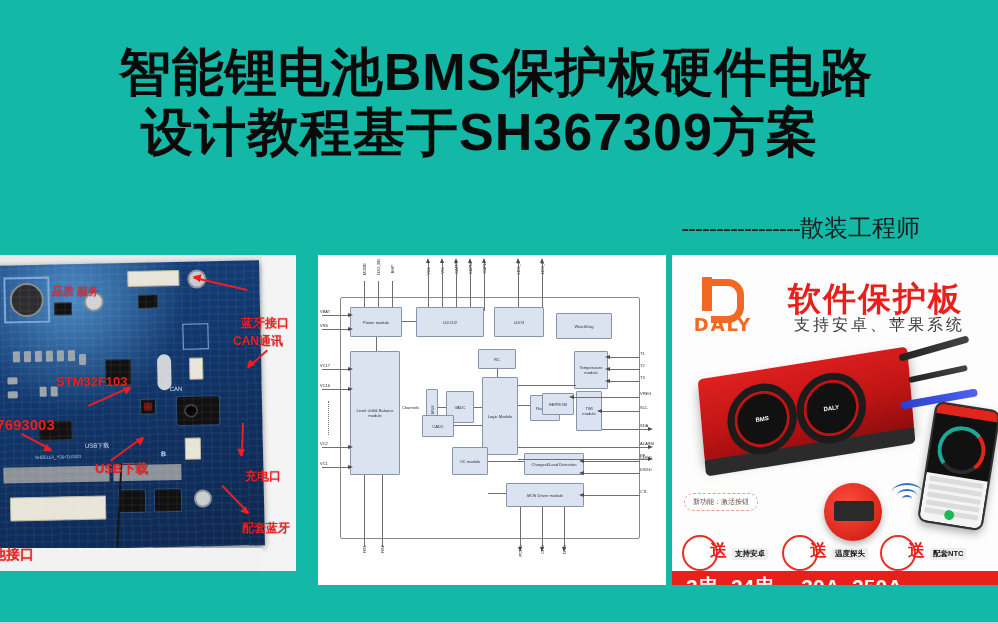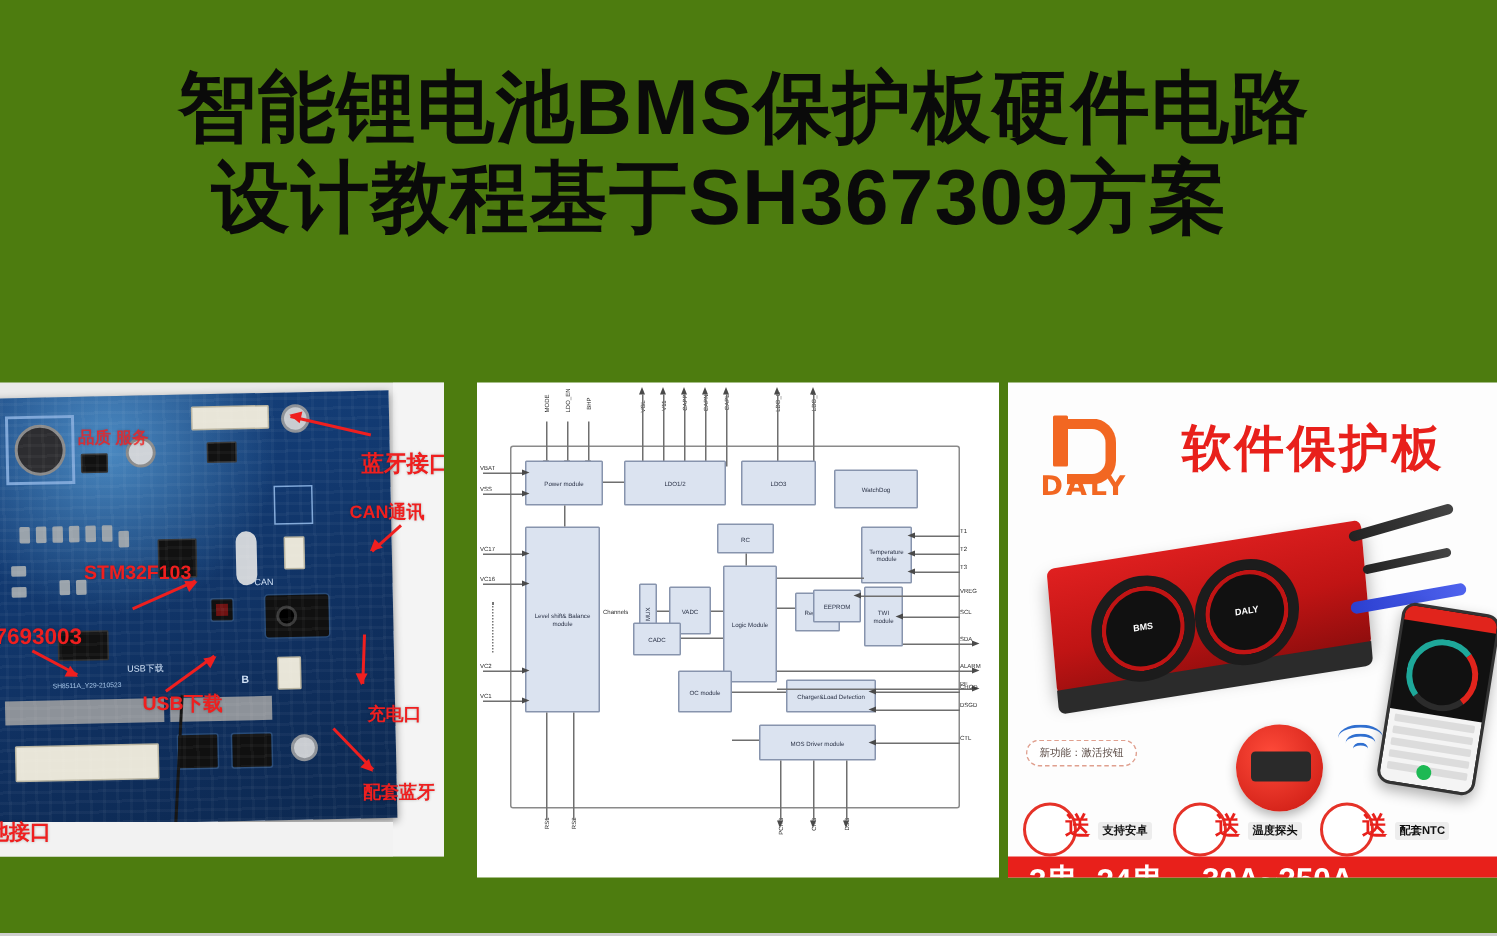--- a/index.html
+++ b/index.html
@@ -1,21 +1,21 @@
 <!DOCTYPE html>
 <html><head>
 <meta charset="utf-8">
 <style>
   html,body{margin:0;padding:0;}
   body{
     width:998px;height:624px;background:#ffffff;
     font-family:"Liberation Sans","DejaVu Sans",sans-serif;
     overflow:hidden;position:relative;
   }
-  .page{position:absolute;inset:0;background:#4d7c0f;border-bottom:2px solid #cfcfcf;box-sizing:border-box;}
+  .page{position:absolute;inset:0;background:#14b8a6;border-bottom:2px solid #cfcfcf;box-sizing:border-box;}
 
   
   .title-wrap{position:absolute;left:0;top:42px;width:998px;text-align:center;}
   .title-line{
     font-size:52px;line-height:60px;font-weight:700;color:#0a0a0a;
     letter-spacing:1px;white-space:nowrap;
   }
   .title-line.l1{margin-left:-6px;}
   .title-line.l2{margin-left:-38px;}
   .author{
@@ -127,20 +127,23 @@
 </style>
 </head>
 <body>
 
 <div class="page">
 
   <div class="title-wrap">
     <div class="title-line l1">智能锂电池BMS保护板硬件电路</div>
     <div class="title-line l2">设计教程基于SH367309方案</div>
   </div>
+  <div class="author">
+    <span class="dashes">-----------------</span><span>散装工程师</span>
+  </div>
 
   <div class="panels">
 
     <div class="pcb">
       <div class="pcb-right-white"></div>
       <div class="pcb-photo">
 
         <div class="part cap" style="left:18px;top:18px;width:34px;height:34px;"></div>
         <div class="part" style="left:12px;top:12px;width:46px;height:46px;background:transparent;border:2px solid #7fa7d8;"></div>
         <div class="part cap" style="left:92px;top:28px;width:20px;height:20px;border-width:2px;background:#cfd3d8;"></div>
@@ -197,21 +200,21 @@
         <div style="position:absolute;left:166px;top:188px;font-size:7px;color:#cfe0f5;font-weight:700;">B</div>
         <div style="position:absolute;left:40px;top:190px;font-size:4.5px;color:#9fc0e5;">SH8511A_Y29-210523</div>
 
         <div class="part" style="left:122px;top:200px;width:2px;height:92px;background:#151515;border:none;transform:rotate(4deg);"></div>
       </div>
       <div class="pcb-white-bot"></div>
 
       <div class="ann" style="left:52px;top:29px;font-size:11px;opacity:.82;">品质 服务</div>
 
       <div class="arrow" style="left:247px;top:36px;width:55px;transform:rotate(193deg);"></div>
-      <div class="ann" style="left:241px;top:45px;font-size:15px;">蓝牙接口</div>
+      <div class="ann" style="left:241px;top:60px;font-size:12px;">蓝牙接口</div>
 
       <div class="ann" style="left:233px;top:78px;font-size:12px;">CAN通讯</div>
       <div class="arrow" style="left:268px;top:96px;width:26px;transform:rotate(138deg);"></div>
 
       <div class="ann" style="left:56px;top:119px;font-size:13px;">STM32F103</div>
       <div class="arrow" style="left:88px;top:150px;width:46px;transform:rotate(-24deg);"></div>
 
       <div class="ann" style="left:-12px;top:161px;font-size:15px;">07693003</div>
       <div class="arrow" style="left:22px;top:178px;width:34px;transform:rotate(28deg);"></div>
 
@@ -335,20 +338,21 @@
     <div class="ad">
       <div class="daly-logo">
         <div class="daly-mark">
           <div class="bar"></div>
             <div class="arc"></div>
         </div>
         <div class="daly-word">DALY</div>
       </div>
 
       <div class="ad-h1">软件保护板</div>
+      <div class="ad-h2">支持安卓、苹果系统</div>
 
       <div class="bms">
         <div class="side"></div>
         <div class="fan f1">
           <div class="ftxt">
               <span>BMS</span>
             </div>
         </div>
         <div class="fan f2">
           <div class="ftxt">

